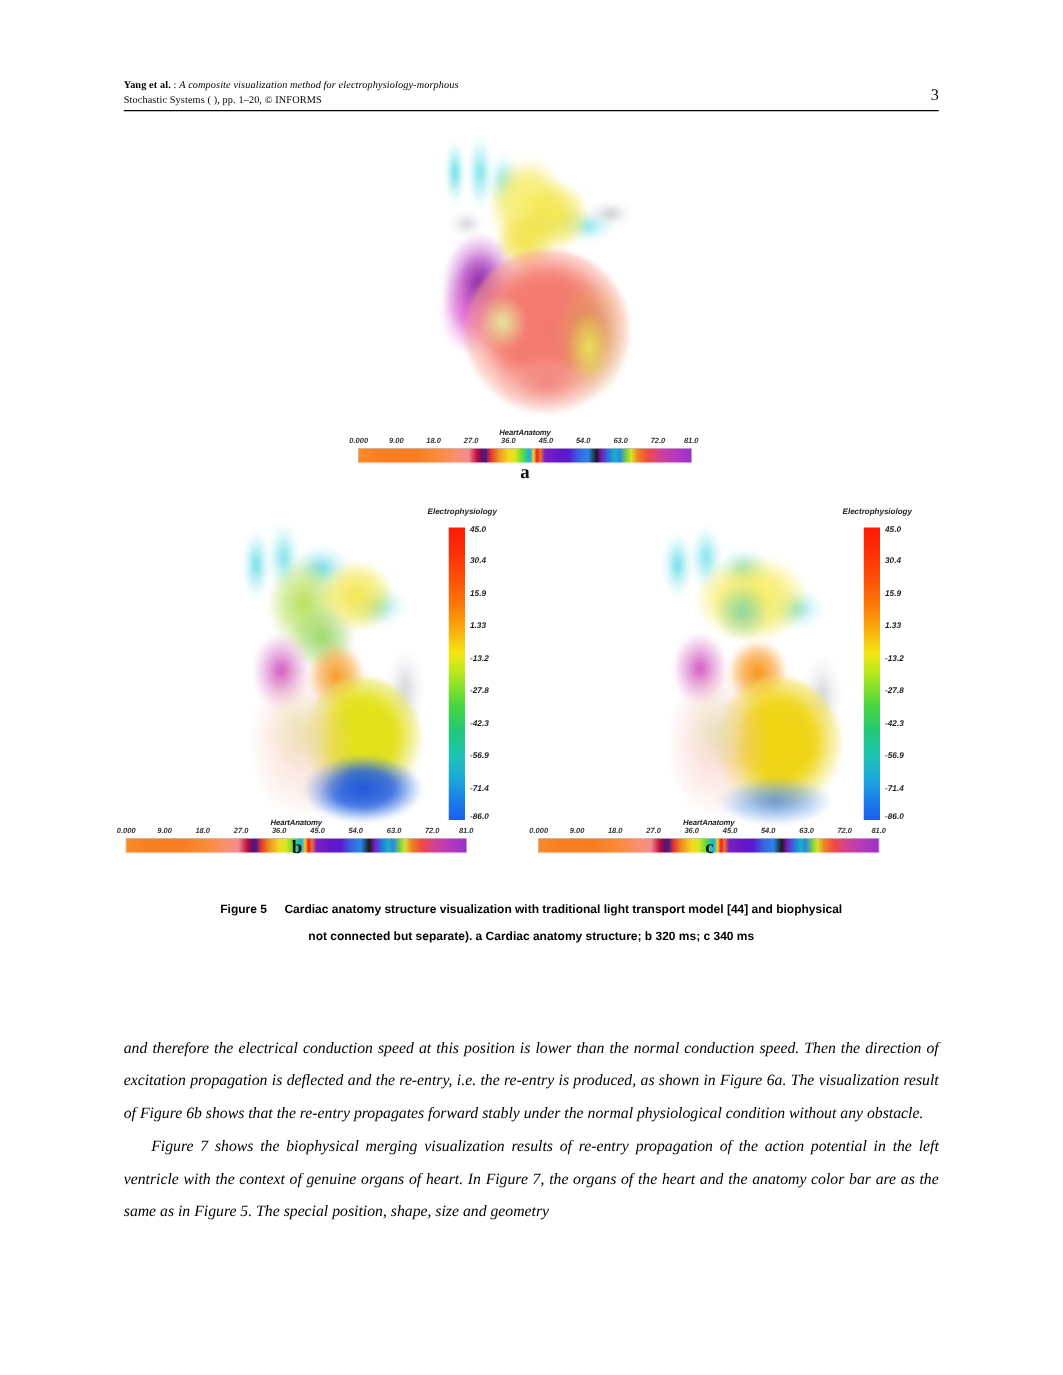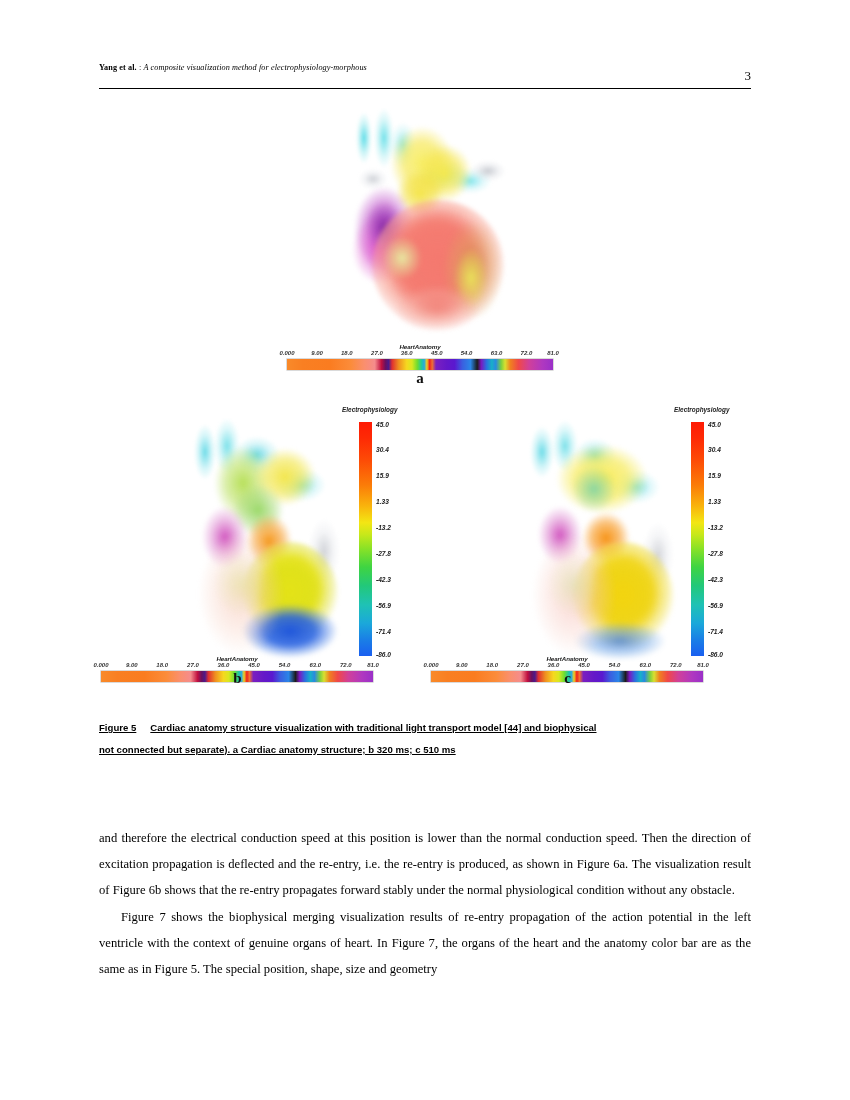--- a/index.html
+++ b/index.html
@@ -207,51 +207,52 @@
   
   .caption {
     position: absolute;
     left: 99px;
     top: 717px;
     width: 652px;
     font-family: "Liberation Sans", sans-serif;
     font-weight: bold;
     font-size: 9.6px;
     line-height: 21.8px;
+    text-align: center;
     color: #000;
-    text-decoration: underline;
   }
   .caption .lead { margin-right: 14px; }
   .caption .ital { font-style: italic; }
   .caption-line { display: block; }
 
   
   .body {
     position: absolute;
     left: 99px;
     top: 825px;
     width: 652px;
     font-family: "Liberation Serif", serif;
     font-size: 12.6px;
     line-height: 26.2px;
     text-align: justify;
     color: #000;
   }
-  .body p { margin: 0; }
+  .body p { margin: 0; font-style: italic; }
   .body p.indent { text-indent: 22px; }
 </style>
 </head>
 <body>
 
 <div class="runhead">
   <div class="runhead-line">
     <span class="author">Yang et al.</span>
     <span>:</span>
     <span class="ital">A composite visualization method for electrophysiology-morphous</span>
   </div>
+  <div class="runhead-line">Stochastic Systems  ( ), pp. 1–20, ©  INFORMS</div>
   <div class="runhead-page">3</div>
 </div>
 <div class="runhead-rule"></div>
 
 <div class="figure">
 
   <div class="heart" style="left:330px; top:108px; width:200px; height:232px;">
 
     <div class="wisp" style="left:26px; top:4px; width:16px; height:52px; background:radial-gradient(closest-side,#5fdde8 0%,rgba(120,226,232,0.35) 60%,rgba(255,255,255,0) 100%);"></div>
     <div class="wisp" style="left:44px; top:0px; width:20px; height:60px; background:radial-gradient(closest-side,#74e2ea 0%,rgba(130,228,234,0.3) 62%,rgba(255,255,255,0) 100%);"></div>
@@ -405,19 +406,19 @@
       <span style="left:90%;">72.0</span>
       <span style="left:100%;">81.0</span>
     </div>
     <div class="cbar-h-strip" style="top:16px;"></div>
   </div>
   <div class="panel-letter" style="left:510px; top:670px; width:115px;">c</div>
 </div>
 
 <div class="caption">
   <span class="caption-line"><span class="lead">Figure 5</span><span>Cardiac anatomy structure visualization with traditional light transport model [44] and biophysical</span></span>
-  <span class="caption-line">not connected but separate). a Cardiac anatomy structure; b 320 ms; c 510 ms</span>
+  <span class="caption-line">not connected but separate). a Cardiac anatomy structure; b 320 ms; c 340 ms</span>
 </div>
 
 <div class="body">
   <p>and therefore the electrical conduction speed at this position is lower than the normal conduction speed. Then the direction of excitation propagation is deflected and the re-entry, i.e. the re-entry is produced, as shown in Figure 6a. The visualization result of Figure 6b shows that the re-entry propagates forward stably under the normal physiological condition without any obstacle.</p>
   <p class="indent">Figure 7  shows the biophysical merging visualization results of re-entry propagation of the action potential in the left ventricle with the context of genuine organs of heart. In Figure 7, the organs of the heart and the anatomy color bar are as the same as in Figure 5. The special position, shape, size and geometry</p>
 </div>
 
 </body></html>

